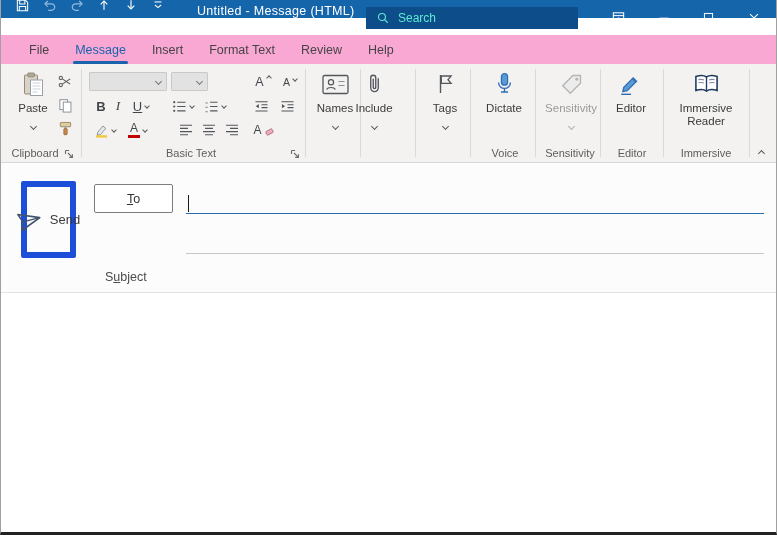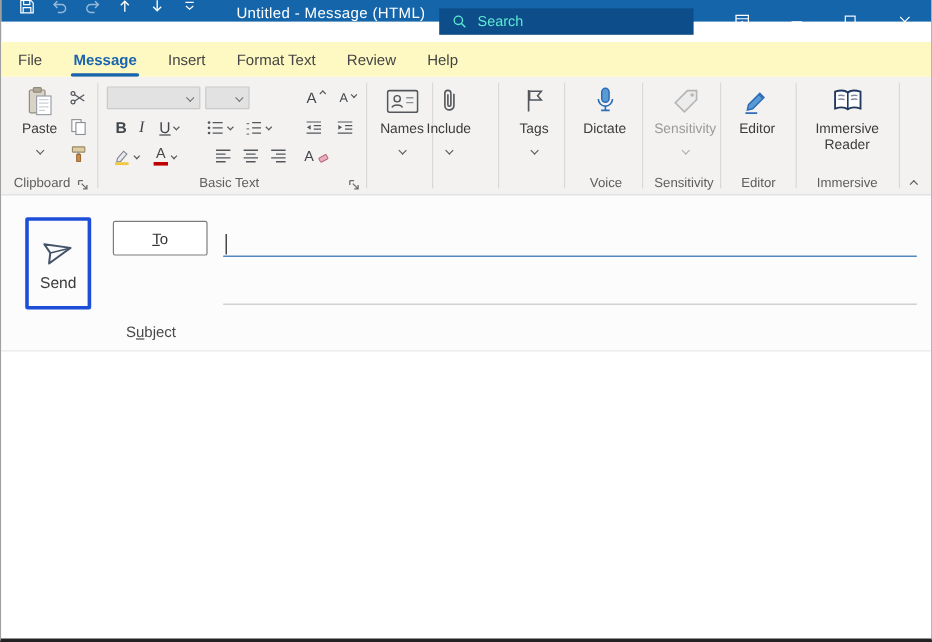--- a/index.html
+++ b/index.html
@@ -10,23 +10,23 @@
 
 .titlebar{position:absolute;left:0;top:0;right:0;height:18px;background:var(--titlebar_bg,#1565ab);display:flex;align-items:flex-end;color:#fff}
 .qat{display:flex;align-items:center;margin-left:8px}
 .qbtn{width:27px;height:26px;display:flex;align-items:center;justify-content:center}
 .dim{opacity:.55}
 .wtitle{margin-left:26px;font-size:12.5px;letter-spacing:.3px;white-space:nowrap}
 .searchbox{position:absolute;left:365px;top:7px;width:212px;height:22px;background:var(--search_bg,#0d4d89);display:flex;align-items:center;gap:8px;padding:0 10px;font-size:12px;color:#5eead4}
 .winctrls{position:absolute;right:0;top:0;height:35px;display:flex}
 .wbtn{width:45px;height:35px;display:flex;align-items:center;justify-content:center}
 
-.tabsrow{position:absolute;left:0;top:35px;right:0;height:29px;background:#fef9c3;display:flex;padding-left:1px;font-size:12.5px;color:#444}
+.tabsrow{position:absolute;left:0;top:35px;right:0;height:29px;background:#f9a8d4;display:flex;padding-left:15px;font-size:12.5px;color:#444}
 .tab{display:flex;align-items:center;padding:0 13px;position:relative}
-.tab.sel{color:var(--accent,#1a64ad);font-weight:700}
+.tab.sel{color:var(--accent,#1a64ad);font-weight:400}
 .tab.sel::after{content:"";position:absolute;left:11px;right:11px;bottom:0;height:3px;border-radius:2px;background:var(--accent,#1a64ad)}
 
 .ribbon{position:absolute;left:0;top:64px;right:0;height:99px;background:var(--ribbon_bg,#f3f2f1);border-bottom:1px solid #d8d8d8;font-size:11.5px}
 .vsep{position:absolute;top:5px;height:88px;width:1px;background:#d9d9d9}
 .glabel{position:absolute;top:83px;height:14px;font-size:11px;color:#5f5d5b;text-align:center;line-height:13px}
 .launcher{position:absolute;top:84px;width:12px;height:12px;display:flex;align-items:center;justify-content:center}
 .bigbtn{position:absolute;top:3px;height:78px;display:flex;flex-direction:column;align-items:center;padding-top:2px}
 .bigbtn .ic{height:30px;display:flex;align-items:center;justify-content:center}
 .bigbtn .lbl{font-size:11.5px;line-height:13px;text-align:center;margin-top:3px;color:#3b3b3b}
 .bigbtn .chevrow{margin-top:4px;height:6px}
@@ -38,21 +38,21 @@
 .tool{position:absolute;height:20px;display:flex;align-items:center;justify-content:center;gap:3px;color:#43474c}
 .combo{position:absolute;height:19px;background:#e2e2e2;border:1px solid #c9c9c9;border-radius:1px}
 .combo .chev{position:absolute;right:5px;top:6px;border-color:#767676}
 .bL{font-weight:700;font-size:13px}
 .iL{font-style:italic;font-family:"Liberation Serif",serif;font-size:13.5px}
 .uL{text-decoration:underline;font-size:13px}
 .cbar{display:block;width:12px;height:3px}
 .stack{display:flex;flex-direction:column;align-items:center;line-height:1;gap:1px}
 
 .compose{position:absolute;left:0;top:163px;right:0;height:130px;background:#fcfcfd;border-bottom:1px solid #e3e3e3}
-.sendbtn{position:absolute;left:20px;top:18px;width:55px;height:77px;border:3px solid #1d4ed8;border-radius:2px;background:transparent;display:flex;flex-direction:column;align-items:center;justify-content:center;gap:7px;color:#3b3b3b;font-size:13px;font-family:inherit}
+.sendbtn{position:absolute;left:20px;top:18px;width:55px;height:77px;border:6px solid #1d4ed8;border-radius:2px;background:transparent;display:flex;flex-direction:row;align-items:center;justify-content:center;gap:7px;color:#3b3b3b;font-size:13px;font-family:inherit}
 .fieldbtn{position:absolute;left:93px;width:79px;height:29px;border:1px solid #7d7d7d;border-radius:2px;background:#fff;display:flex;align-items:center;justify-content:center;font-size:12.5px;color:#333}
 .accel{text-decoration:underline}
 .fline{position:absolute;left:185px;right:12px;height:1px}
 .caret{position:absolute;left:187px;top:32px;width:1px;height:17px;background:#1a1a1a}
 .subjlabel{position:absolute;left:104px;top:107px;font-size:12.5px;color:#4a4a4a}
 .field{position:absolute;left:185px;right:12px;height:26px;font-size:12.5px;color:#333}
 .msgbody{position:absolute;left:0;top:293px;right:0;bottom:0;background:#fff;font-size:13px}
 </style>
 </head>
 <body>

